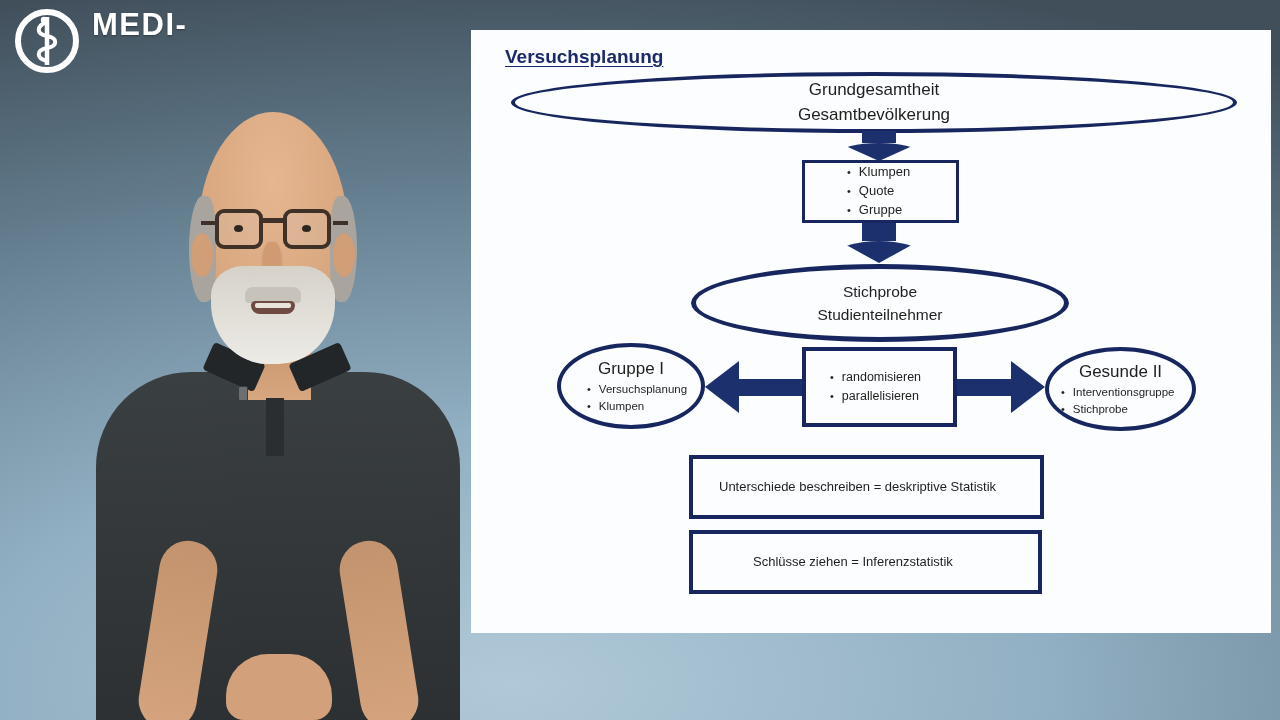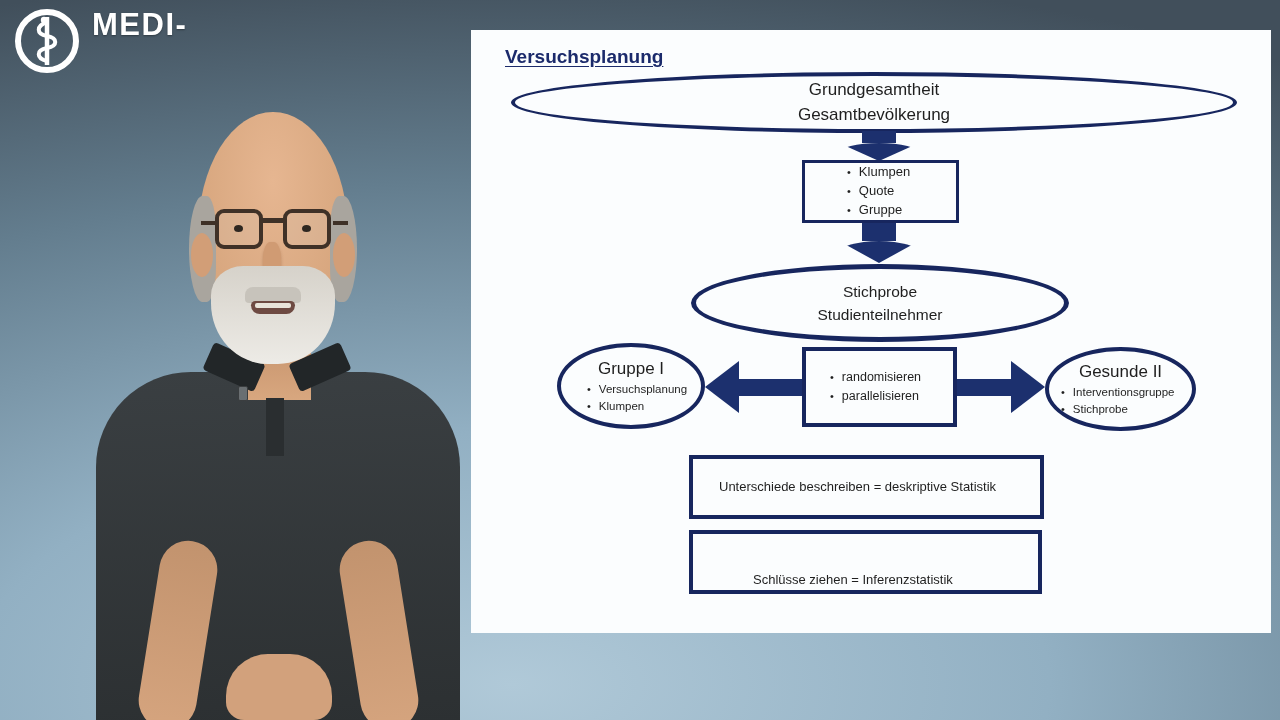--- a/index.html
+++ b/index.html
@@ -71,21 +71,21 @@
 
   .nbox{border:3px solid var(--navy);background:var(--slide_bg);}
   .box-sampling{left:331px;top:130px;width:157px;height:63px;font-size:13px;line-height:1.45;
     display:flex;flex-direction:column;justify-content:center;padding-left:42px;}
   .box-alloc{left:331px;top:317px;width:155px;height:80px;border-width:4px;font-size:12.5px;line-height:1.55;
     display:flex;flex-direction:column;justify-content:center;padding-left:24px;}
   .box-desc{left:218px;top:425px;width:355px;height:64px;border-width:4px;font-size:13px;line-height:1.55;
     display:flex;flex-direction:column;justify-content:center;padding-left:26px;white-space:pre-wrap;}
   .box-desc .l2{padding-left:24px;}
   .box-inf{left:218px;top:500px;width:353px;height:64px;border-width:4px;font-size:13px;line-height:1.55;
-    display:flex;flex-direction:column;justify-content:flex-end;padding-left:60px;white-space:pre-wrap;}
+    display:flex;flex-direction:column;justify-content:center;padding-left:60px;white-space:pre-wrap;}
 
   .bullet{display:flex;gap:8px;align-items:baseline;}
   .bullet .dot{font-size:11px;}
 
   .darrow{display:flex;flex-direction:column;align-items:center;width:80px;}
   .darrow .shaft{width:34px;background:var(--arrow);}
   .darrow .head{width:0;height:0;border-left:40px solid transparent;border-right:40px solid transparent;border-top:20px solid var(--arrow);}
   .darrow1{left:368px;top:101px;} .darrow1 .shaft{height:12px;} .darrow1 .head{border-top-width:18px;}
   .darrow2{left:368px;top:193px;} .darrow2 .shaft{height:18px;} .darrow2 .head{border-top-width:22px;}
 

